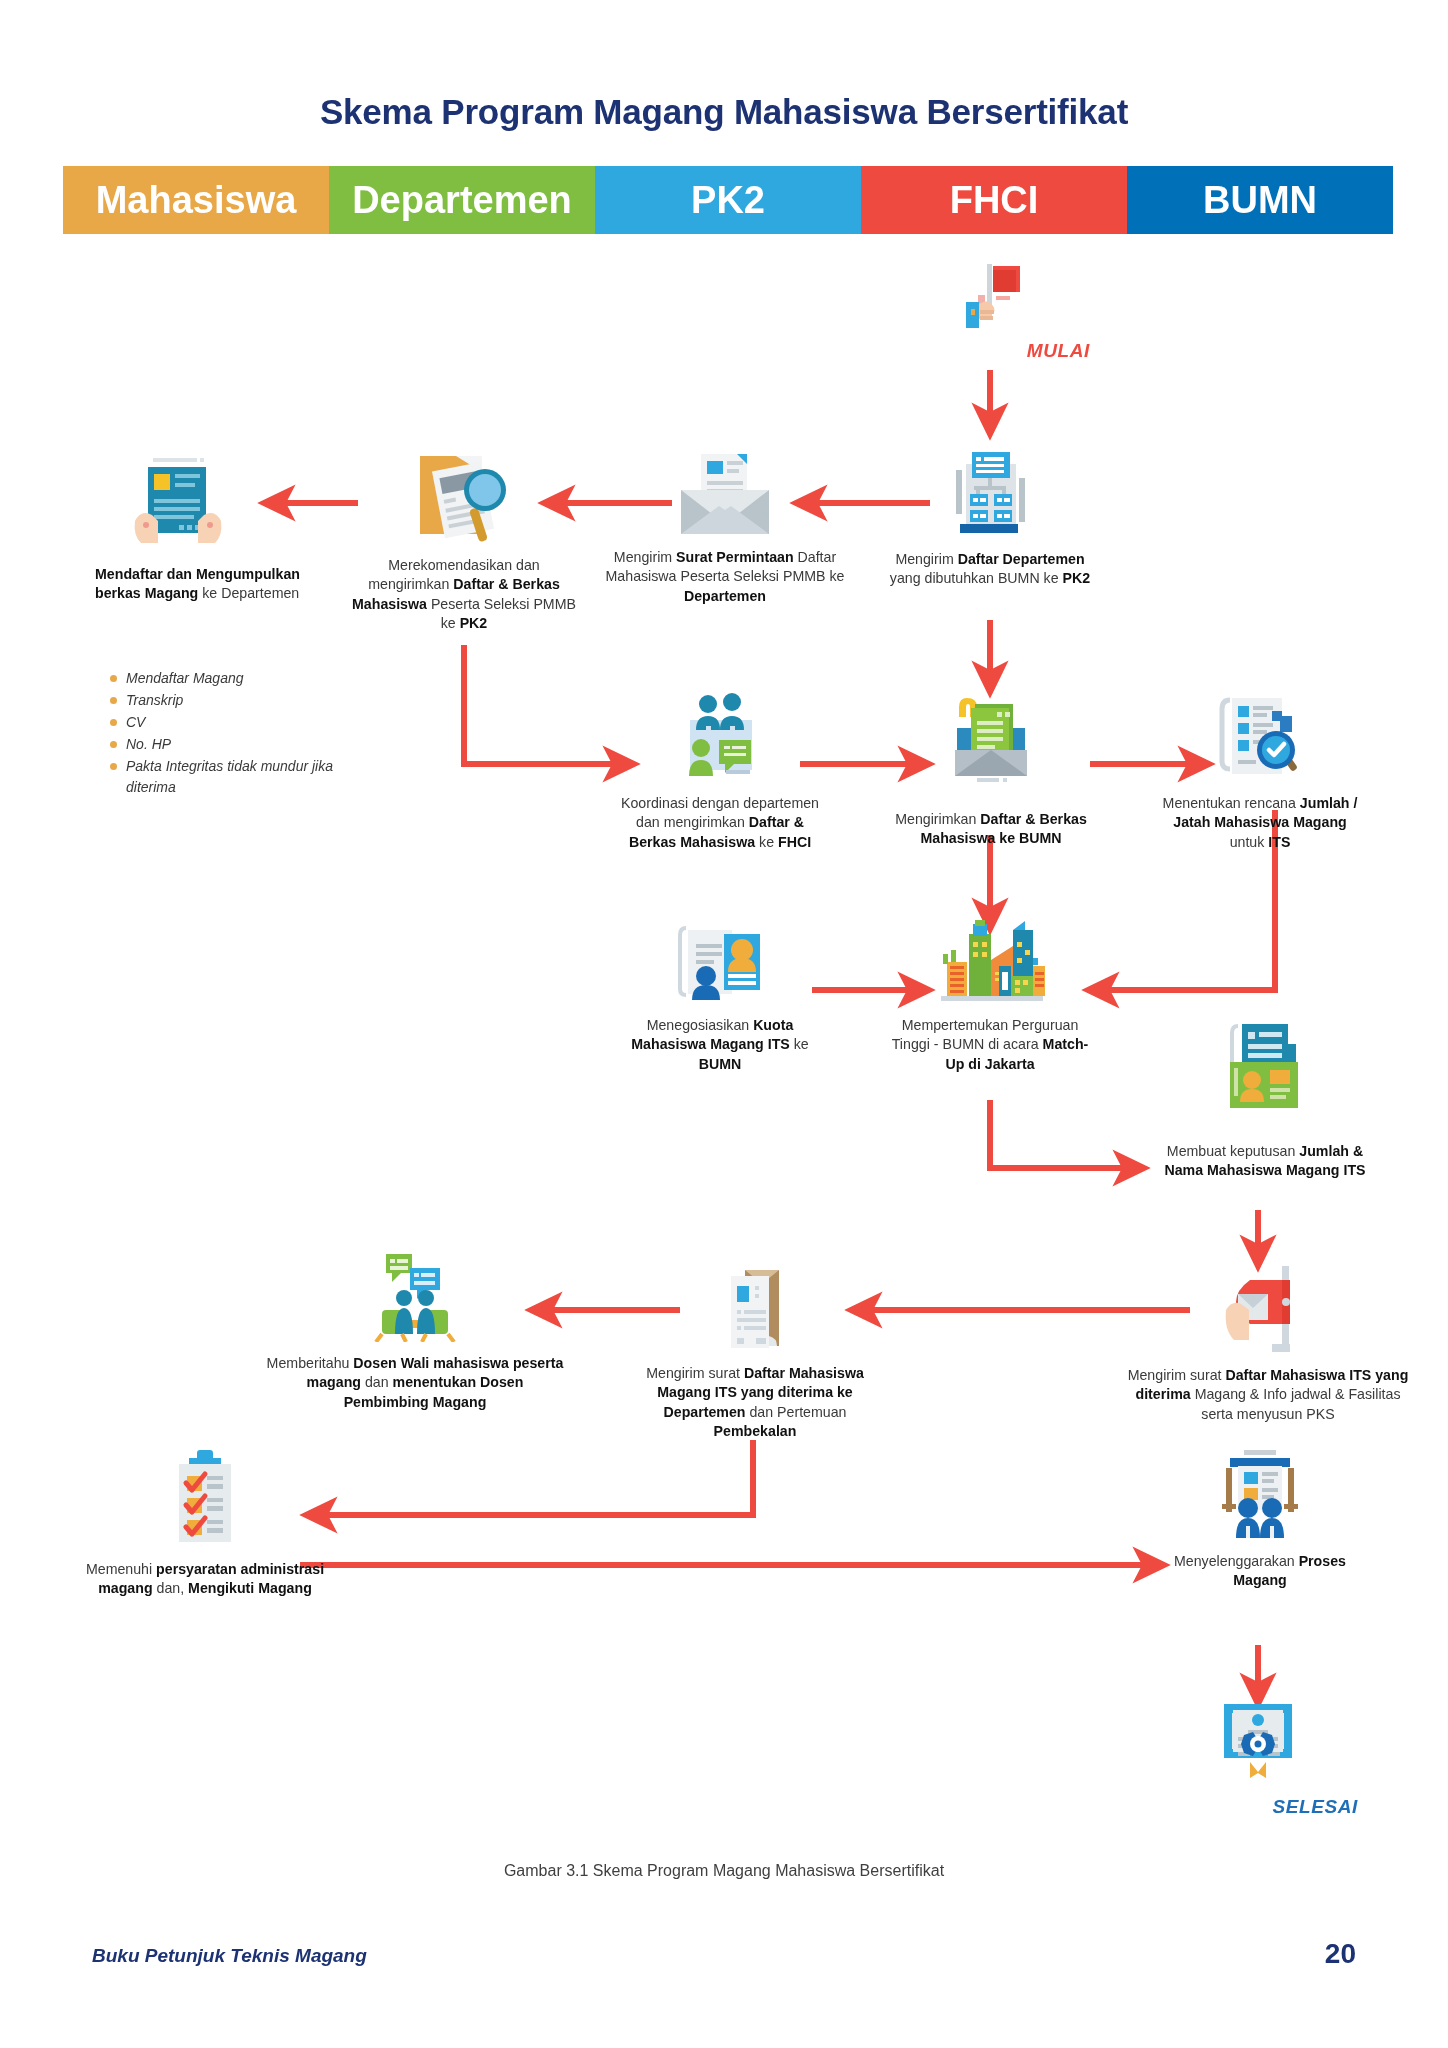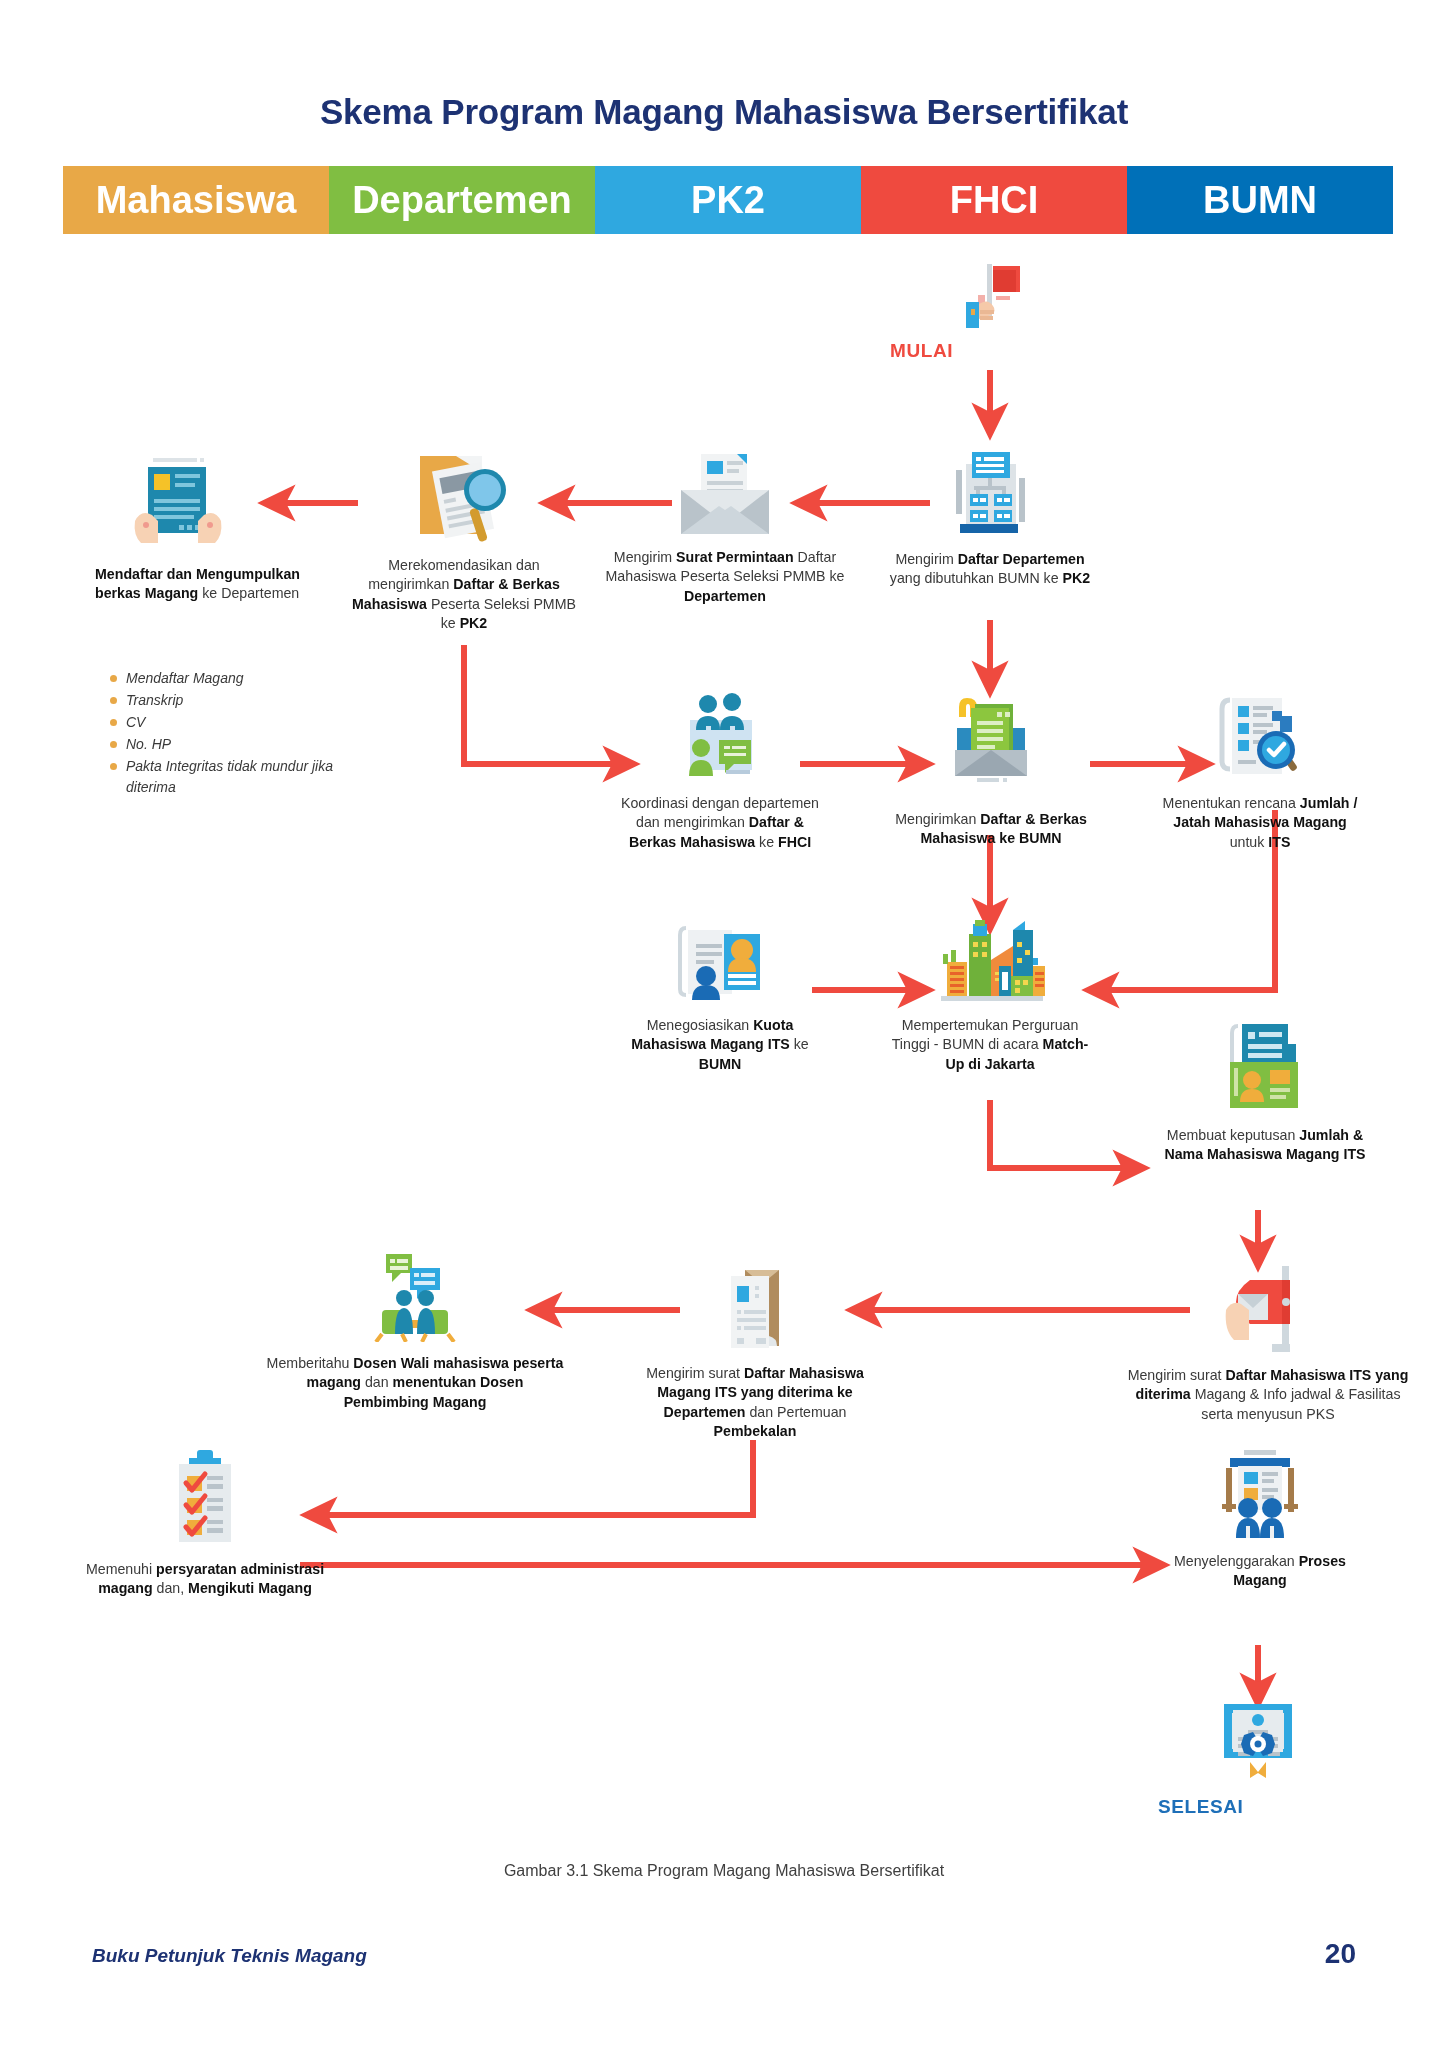--- a/index.html
+++ b/index.html
@@ -50,21 +50,21 @@
     font-size:14px;line-height:1.5;color:#3a3a3a;font-style:italic;
   }
   .bullets li{list-style:none;position:relative;padding-left:18px;margin-bottom:1px;}
   .bullets ul{margin:0;padding:0;}
   .bullets li::before{
     content:"";position:absolute;left:2px;top:7px;
     width:7px;height:7px;border-radius:50%;background:#e8a847;
   }
 
   
-  .stamp{position:absolute;text-align:left;width:200px;}
+  .stamp{position:absolute;text-align:right;width:200px;font-style:italic;}
   .stamp .lbl{font-size:19px;font-weight:bold;letter-spacing:0.6px;}
   .stamp.start .lbl{color:#ef4a3f;}
   .stamp.end .lbl{color:#1e6fb8;}
 
   
   .arrows{position:absolute;left:0;top:0;width:1448px;height:2048px;pointer-events:none;}
 
   
   .figcap{
     position:absolute;left:0;top:1862px;width:1448px;text-align:center;
@@ -399,21 +399,21 @@
       <rect x="38" y="40" width="24" height="5" fill="#cfe8f2"></rect>
       <rect x="78" y="22" width="8" height="22" fill="#1e88ad"></rect>
       <rect x="20" y="40" width="68" height="46" fill="#80be42"></rect>
       <circle cx="42" cy="58" r="9" fill="#f0ad3c"></circle>
       <path d="M30,80 q0,-13 12,-13 q12,0 12,13 z" fill="#f0ad3c"></path>
       <rect x="60" y="48" width="20" height="14" fill="#f0ad3c"></rect>
       <rect x="60" y="66" width="20" height="4" fill="#cfe3a8"></rect>
       <rect x="60" y="73" width="16" height="4" fill="#cfe3a8"></rect>
       <rect x="24" y="46" width="4" height="28" fill="#cfe3a8"></rect>
     </svg>
-    <div class="cap" style="margin-top:12px;">Membuat keputusan <b>Jumlah &amp; Nama Mahasiswa Magang ITS</b></div>
+    <div class="cap" style="margin-top:28px;">Membuat keputusan <b>Jumlah &amp; Nama Mahasiswa Magang ITS</b></div>
   </div>
 
   <div class="node" style="left:1118px;top:1258px;width:300px;">
     <svg width="96" height="96" viewBox="0 0 96 96" class="icon">
       <rect x="62" y="8" width="7" height="82" fill="#cfd8de"></rect>
       <path d="M30,22 h32 v44 h-32 q-14,-10 -14,-22 q0,-12 14,-22z" fill="#ef4a3f"></path>
       <path d="M62,22 h8 v44 h-8 z" fill="#e03c32"></path>
       <rect x="36" y="66" width="26" height="5" fill="#ffffff"></rect>
       <circle cx="66" cy="44" r="4" fill="#cfd8de"></circle>
       <path d="M18,36 h30 v26 h-30 z" fill="#e3e8eb"></path>

